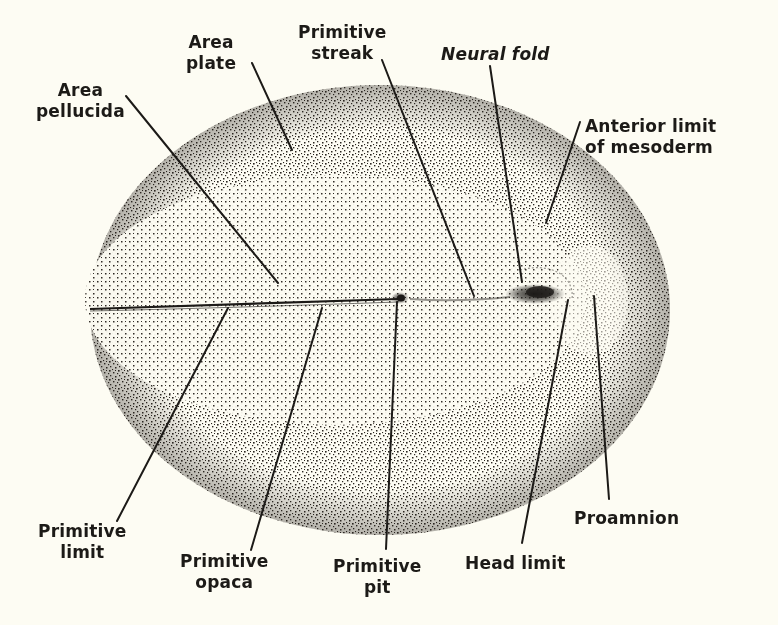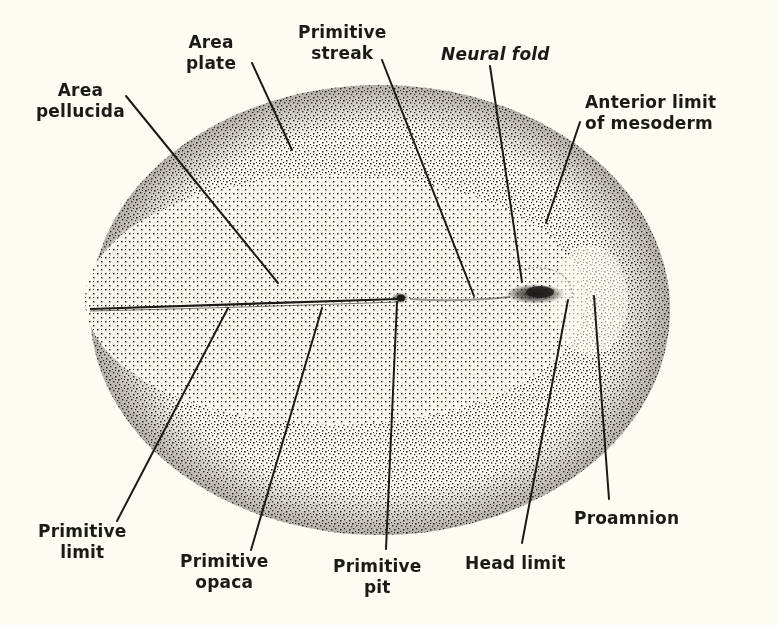--- a/index.html
+++ b/index.html
@@ -25,21 +25,21 @@
       position: absolute;
       font-family: "DejaVu Sans", sans-serif;
       font-weight: bold;
       font-size: 17px;
       line-height: 21px;
       color: #1c1a17;
       text-align: center;
       white-space: nowrap;
       letter-spacing: 0.2px;
     }
-    .label.left { text-align: left; }
+    .label.left { text-align: left; margin-top: 24px; }
     .label span { display: block; }
   </style>
 </head>
 <body>
 
 <svg id="diagram-svg" viewBox="0 0 778 625" xmlns="http://www.w3.org/2000/svg">
   <defs>
     <pattern id="stipple-coarse" width="9" height="9" patternUnits="userSpaceOnUse">
       <rect width="9" height="9" fill="#fdfcf3"></rect>
       <rect x="1" y="1" width="1.6" height="1.6" fill="#2a2520"></rect>

